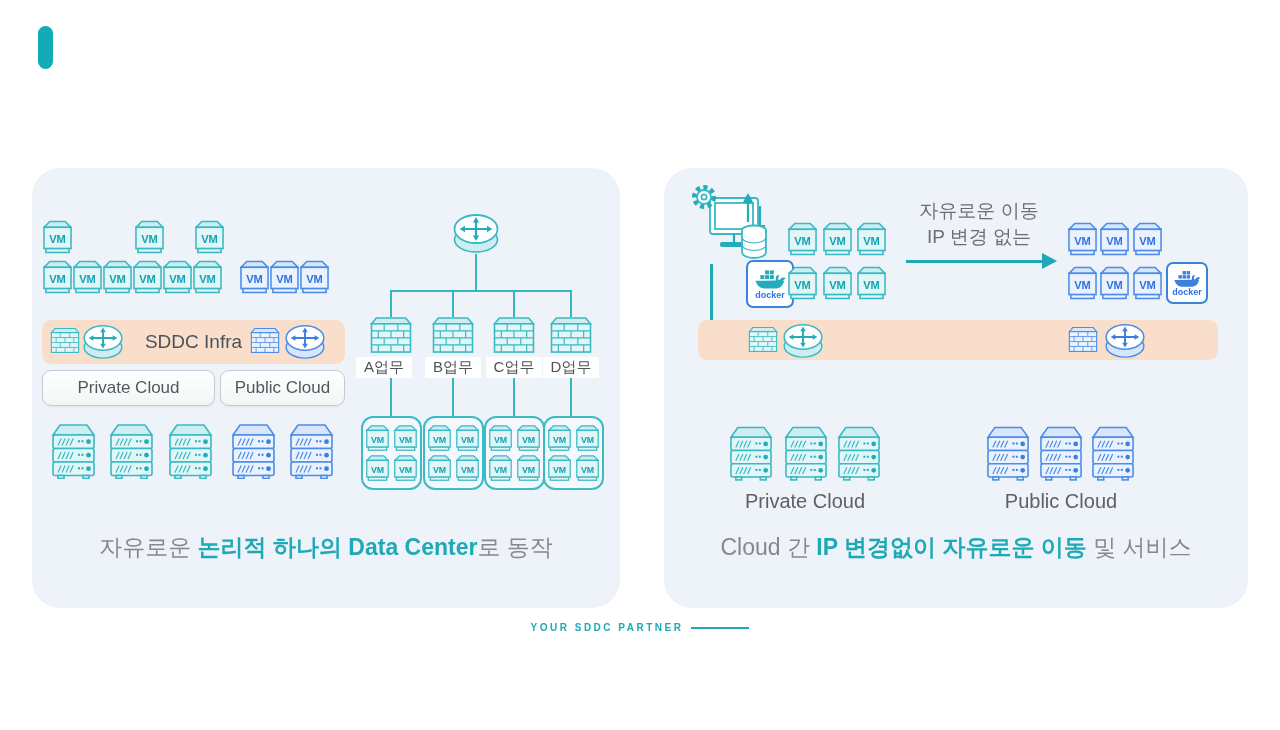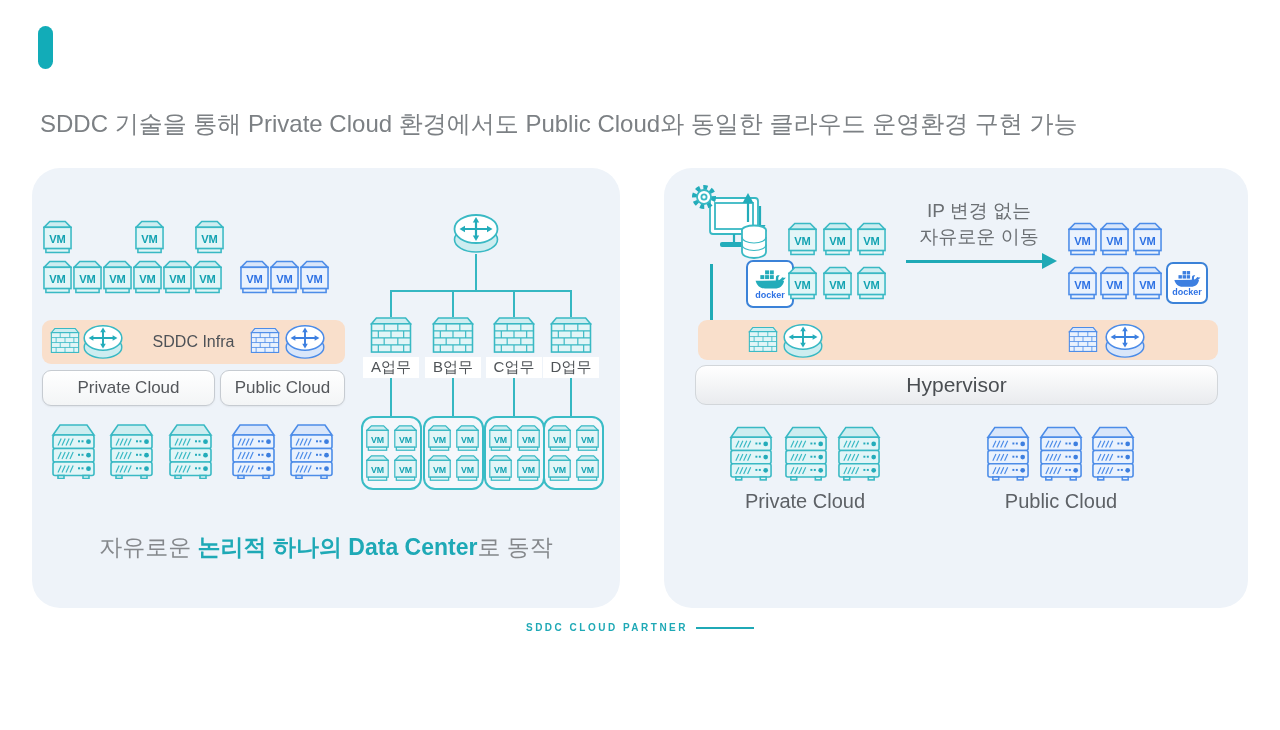--- a/index.html
+++ b/index.html
@@ -30,21 +30,21 @@
   svg .ln { stroke:var(--s); fill:none; stroke-width:1.2; }
   svg .ln2 { stroke:var(--sol); fill:none; stroke-width:2.2; }
   svg .sol { fill:var(--sol); stroke:none; }
   svg .wh { fill:#ffffff; stroke:var(--s); stroke-width:1.8; }
   svg .gear-teeth { stroke:var(--sol); fill:none; stroke-width:5; stroke-dasharray:4 3.3; }
   svg .txt { fill:var(--t); font-weight:bold; font-family:"Liberation Sans","DejaVu Sans",sans-serif; }
 
   
   .infra-bar { position:absolute; background:#F9DFCB; border-radius:9px; }
   .infra-bar-label { position:absolute; left:0; right:0; text-align:center; line-height:44px;
-    font-size:16px; color:#4E5257; }
+    font-size:19px; color:#4E5257; }
 
   
   .cloud-btn { position:absolute; height:36px; background:linear-gradient(#ffffff,#F3F5F6);
     border:1px solid #C6CBD1; border-radius:9px; text-align:center; line-height:34px;
     font-size:17px; color:#54575B; box-shadow:0 1px 2px rgba(0,0,0,0.06); }
 
   
   .tline { position:absolute; background:#35B7C2; }
   .wl-label { position:absolute; width:56px; text-align:center; background:#ffffff;
     font-size:15px; color:#4F5357; padding:1px 0; }
@@ -89,21 +89,20 @@
   .logo-tagline { font-size:10px; font-weight:700; letter-spacing:2.5px; color:#1FA9B6; }
   .logo-tagline .rule { display:inline-block; width:58px; height:2px; background:#1FA9B6;
     vertical-align:middle; margin-left:8px; }
 </style>
 </head>
 <body>
 
 <div class="stage">
 
   <div class="title-bullet"></div>
-  <div class="page-subtitle">SDDC 기술을 통해 Private Cloud 환경에서도 Public Cloud와 동일한  클라우드 운영환경 구현 가능</div>
 
   <div class="panel left">
 
     <span class="ic teal" style="left:11px;top:52px;width:29px;height:34px">
   <svg viewBox="0 0 30 34">
     <path class="od" d="M7 1 L23 1 L29 7 L1 7 Z"></path>
     <rect class="ol" x="1" y="7" width="28" height="22"></rect>
     <rect class="ol" x="3" y="29" width="24" height="4"></rect>
     <text class="txt" x="15" y="23" text-anchor="middle" font-size="11.5">VM</text>
   </svg>
@@ -451,21 +450,21 @@
       M15 22.5 V29.7 M29 22.5 V29.7
       M9 29.7 V37 M22 29.7 V37 M35 29.7 V37" stroke-width="1.3"></path>
   </svg>
 </span>
 
     <div class="tline" style="left:358px;top:209px;width:2px;height:40px"></div>
     <div class="tline" style="left:420px;top:209px;width:2px;height:40px"></div>
     <div class="tline" style="left:481px;top:209px;width:2px;height:40px"></div>
     <div class="tline" style="left:538px;top:209px;width:2px;height:40px"></div>
 
-    <div class="wl-label" style="left:331px;top:189px">A업무</div>
+    <div class="wl-label" style="left:324px;top:189px">A업무</div>
     <div class="wl-label" style="left:393px;top:189px">B업무</div>
     <div class="wl-label" style="left:454px;top:189px">C업무</div>
     <div class="wl-label" style="left:511px;top:189px">D업무</div>
 
     <div class="vm-group" style="left:329px;top:248px">
       <span class="vm-sm teal">
   <svg viewBox="0 0 30 34">
     <path class="od" d="M7 1 L23 1 L29 7 L1 7 Z"></path>
     <rect class="ol" x="1" y="7" width="28" height="22"></rect>
     <rect class="ol" x="3" y="29" width="24" height="4"></rect>
@@ -683,22 +682,22 @@
     <span class="ic teal" style="left:193px;top:98px;width:29px;height:34px">
   <svg viewBox="0 0 30 34">
     <path class="od" d="M7 1 L23 1 L29 7 L1 7 Z"></path>
     <rect class="ol" x="1" y="7" width="28" height="22"></rect>
     <rect class="ol" x="3" y="29" width="24" height="4"></rect>
     <text class="txt" x="15" y="23" text-anchor="middle" font-size="11.5">VM</text>
   </svg>
 </span>
 
     <div class="note">
+      <div>자유로운 이동</div>
       <div>IP 변경 없는</div>
-      <div>자유로운 이동</div>
     </div>
     <div class="harrow-line"></div>
     <div class="harrow-head"></div>
 
     <span class="ic blue" style="left:404px;top:54px;width:29px;height:34px">
   <svg viewBox="0 0 30 34">
     <path class="od" d="M7 1 L23 1 L29 7 L1 7 Z"></path>
     <rect class="ol" x="1" y="7" width="28" height="22"></rect>
     <rect class="ol" x="3" y="29" width="24" height="4"></rect>
     <text class="txt" x="15" y="23" text-anchor="middle" font-size="11.5">VM</text>
@@ -796,21 +795,20 @@
     <ellipse class="wh" cx="24" cy="16.5" rx="21.5" ry="14"></ellipse>
     <path class="ln2" d="M24 9 V24 M12 16.5 H36"></path>
     <polygon class="sol" points="20.8,10 27.2,10 24,4.5"></polygon>
     <polygon class="sol" points="20.8,23 27.2,23 24,28.5"></polygon>
     <polygon class="sol" points="13,13.3 13,19.7 7.5,16.5"></polygon>
     <polygon class="sol" points="35,13.3 35,19.7 40.5,16.5"></polygon>
   </svg>
 </span>
     </div>
 
-    <div class="hypervisor-bar">Hypervisor</div>
 
     <span class="ic teal" style="left:64px;top:256px;width:46px;height:57px">
   <svg viewBox="0 0 47 57">
     <path class="od" d="M10 3 L37 3 L44 13 L3 13 Z"></path>
     <g transform="translate(0,13)">
       <rect class="ol" x="3" y="0" width="41" height="13.5" rx="2"></rect>
       <path class="ln" d="M8 10.5 l3.2 -7 M12 10.5 l3.2 -7 M16 10.5 l3.2 -7 M20 10.5 l3.2 -7"></path>
       <rect class="sol" x="28" y="5.3" width="2" height="2"></rect>
             <rect class="sol" x="31.5" y="5.3" width="2" height="2"></rect>
       <circle class="sol" cx="38.5" cy="6.7" r="2.4"></circle>
@@ -970,21 +968,24 @@
       <circle class="sol" cx="38.5" cy="6.7" r="2.4"></circle>
     </g>
     <rect class="ol" x="8" y="53.5" width="6" height="3"></rect>
     <rect class="ol" x="33" y="53.5" width="6" height="3"></rect>
   </svg>
 </span>
 
     <div class="server-label" style="left:41px">Private Cloud</div>
     <div class="server-label" style="left:297px">Public Cloud</div>
 
+    <div class="caption">
+      <span>Cloud 간 </span><span class="hl">IP 변경없이 자유로운 이동</span><span> 및 서비스</span>
+    </div>
   </div>
 
   <div class="logo-wrap">
     <div class="logo-tagline">
-      <span>SDDC CLOUD PARTNER</span><span class="rule"></span>
+      <span>YOUR SDDC PARTNER</span><span class="rule"></span>
     </div>
   </div>
 
 </div>
 
 </body></html>

